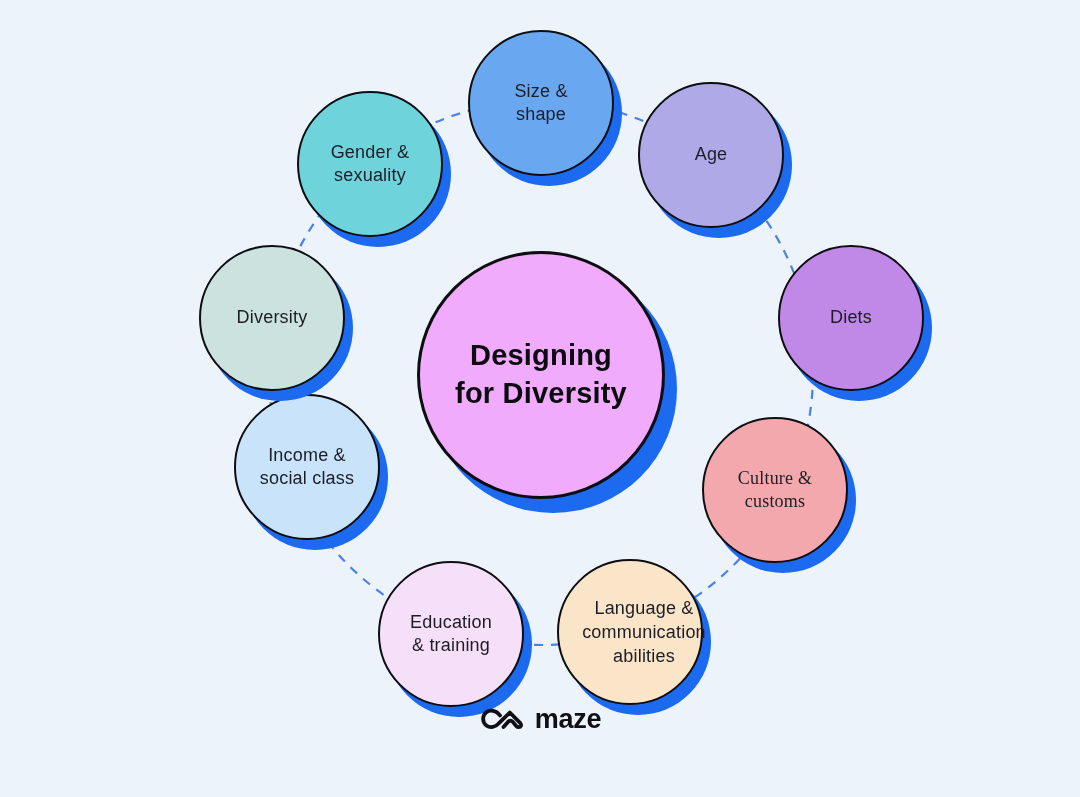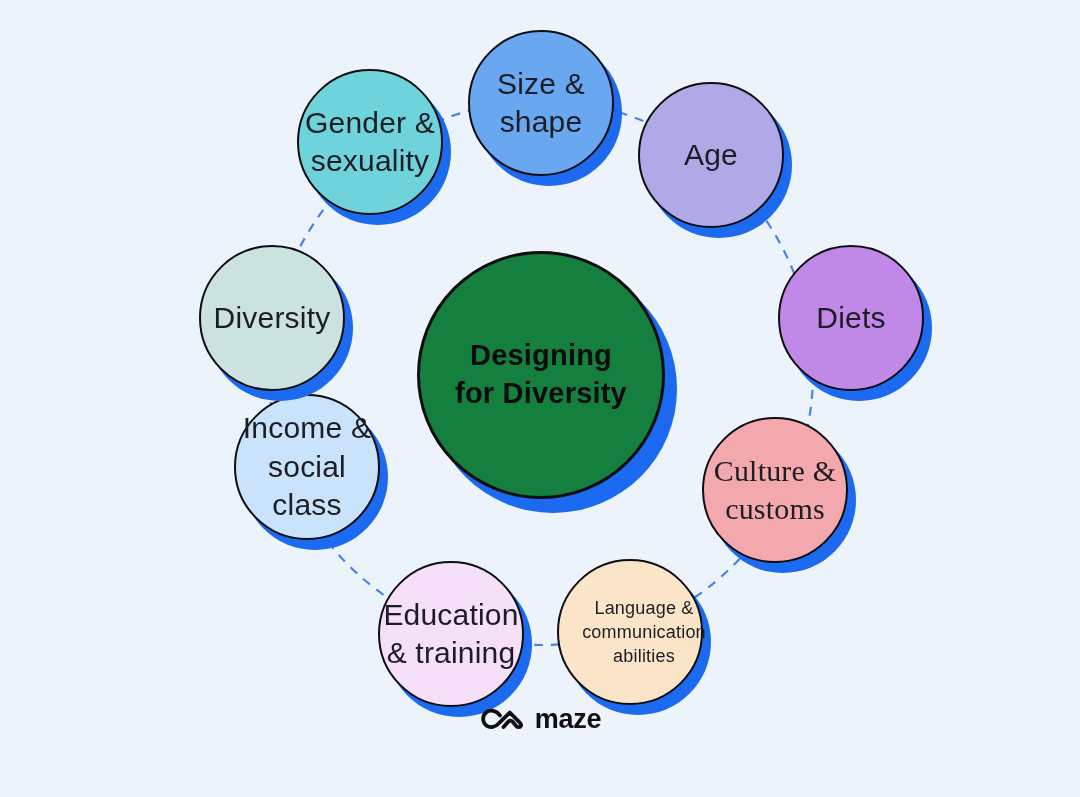--- a/index.html
+++ b/index.html
@@ -25,21 +25,21 @@
     border:2.6px solid var(--outline,#0D0D12);
     display:flex;align-items:center;justify-content:center;
     text-align:center;
     box-sizing:border-box;
     z-index:1;
     box-shadow:8px 10px 0 0 var(--shadow,#1B6AF0);
   }
   .bubble .label{
     white-space:pre-line;
     color:var(--text,#1D1D26);
-    font-size:30px;
+    font-size:18px;
     line-height:1.28;
     letter-spacing:.2px;
     padding:0 6px;
   }
   .sat{width:146px;height:146px;}
 
   .center-bubble{
     left:417px;top:251px;width:248px;height:248px;
     border-width:3px;
     box-shadow:12px 14px 0 0 var(--shadow,#1B6AF0);
@@ -53,21 +53,21 @@
   }
 
   .s0{left:468px;top:30px;}
   .s1{left:638px;top:82px;}
   .s2{left:778px;top:245px;text-align:right;}
   .s3{left:702px;top:417px;font-family:Liberation Serif, serif;}
   .s4{left:557px;top:559px;}
   .s5{left:378px;top:561px;}
   .s6{left:234px;top:394px;}
   .s7{left:199px;top:245px;}
-  .s8{left:297px;top:69px;}
+  .s8{left:297px;top:91px;}
 
   .s4 .label{font-size:18px;line-height:1.35;margin-left:28px;}
 
   .footer{
     position:absolute;left:0;right:0;top:696px;height:46px;
     display:flex;align-items:center;justify-content:center;gap:10px;
     z-index:2;
   }
   .logo-icon{display:block;}
   .logo-icon path{
@@ -86,21 +86,21 @@
 </style>
 </head>
 <body style="background: rgb(237, 243, 251);">
 
 <div class="stage">
 
   <svg class="ring" width="1080" height="797" aria-hidden="true">
     <circle cx="541" cy="373" r="272"></circle>
   </svg>
 
-  <div class="bubble center-bubble" style="background-color: #15803d; justify-content: center;">
+  <div class="bubble center-bubble" style="background-color: #f0abfc; justify-content: center;">
     <span class="label">Designing
 for Diversity</span>
   </div>
 
   <div class="bubble sat s0" style="background-color: rgb(105, 168, 240);">
     <span class="label">Size &amp;
 shape</span>
   </div>
 
   <div class="bubble sat s1" style="background-color: rgb(175, 169, 232);">

